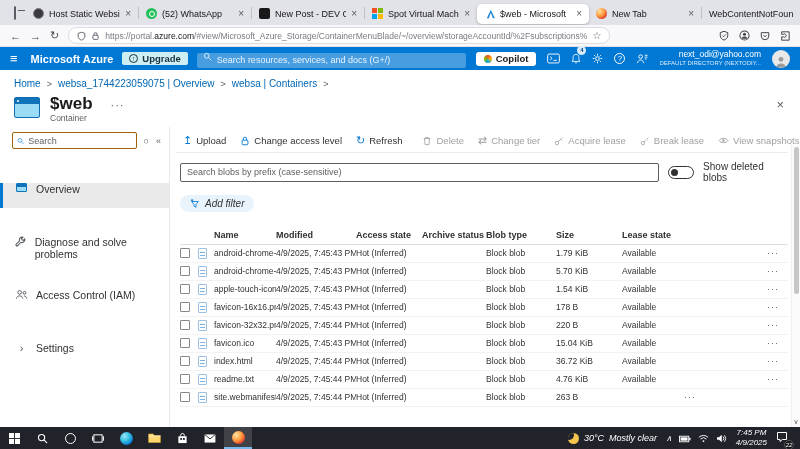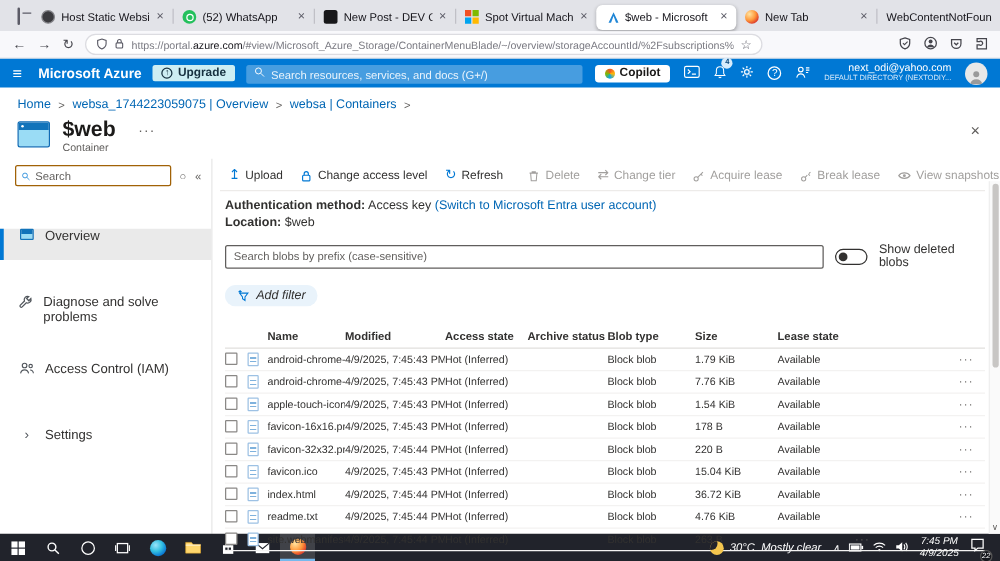--- a/index.html
+++ b/index.html
@@ -388,24 +388,20 @@
             <svg width="11" height="9" viewBox="0 0 12 10">
               <path d="M1 5c2-3.2 8-3.2 10 0-2 3.2-8 3.2-10 0z" fill="none" stroke="currentColor"></path>
               <circle cx="6" cy="5" r="1.3" fill="currentColor"></circle>
             </svg>
             <span>View snapshots</span>
           </span>
 
       </div>
       <div class="cmd-divider"></div>
 
-      <div class="info">
-        <div><b>Authentication method:</b> <span>Access key</span> <a href="#">(Switch to Microsoft Entra user account)</a></div>
-        <div><b>Location:</b> <span>$web</span></div>
-      </div>
 
       <div class="searchrow">
         <input class="blob-search" placeholder="Search blobs by prefix (case-sensitive)" style="">
         <span class="toggle"></span>
         <span class="toggle-label">Show deleted blobs</span>
       </div>
 
       <div class="addfilter">
         <svg width="10" height="10" viewBox="0 0 12 12">
             <path d="M2 3h8L7.2 6.6V10L4.8 8.4V6.6z" fill="none" stroke="#0078d4"></path>
@@ -441,21 +437,21 @@
           <span class="dots">···</span>
         </div>
         <div class="trow">
           <span class="cb"></span>
             <span class="ficon"></span>
           <span class="c">android-chrome-...</span>
           <span class="c">4/9/2025, 7:45:43 PM</span>
           <span class="c">Hot (Inferred)</span>
           <span class="c"></span>
           <span class="c">Block blob</span>
-          <span class="c">7.76 KiB</span>
+          <span class="c">5.70 KiB</span>
           <span class="c">Available</span>
           <span class="dots">···</span>
         </div>
         <div class="trow">
           <span class="cb"></span>
             <span class="ficon"></span>
           <span class="c">apple-touch-icon...</span>
           <span class="c">4/9/2025, 7:45:43 PM</span>
           <span class="c">Hot (Inferred)</span>
           <span class="c"></span>

